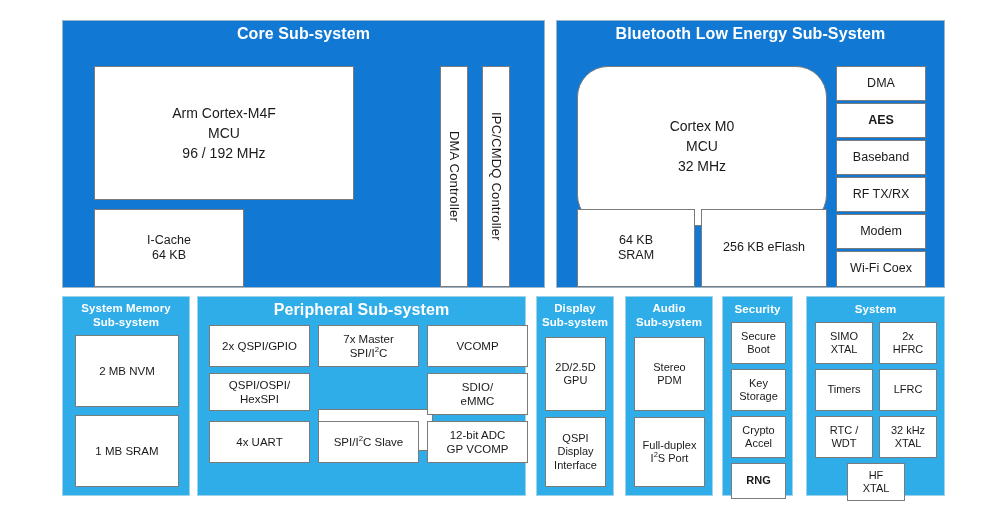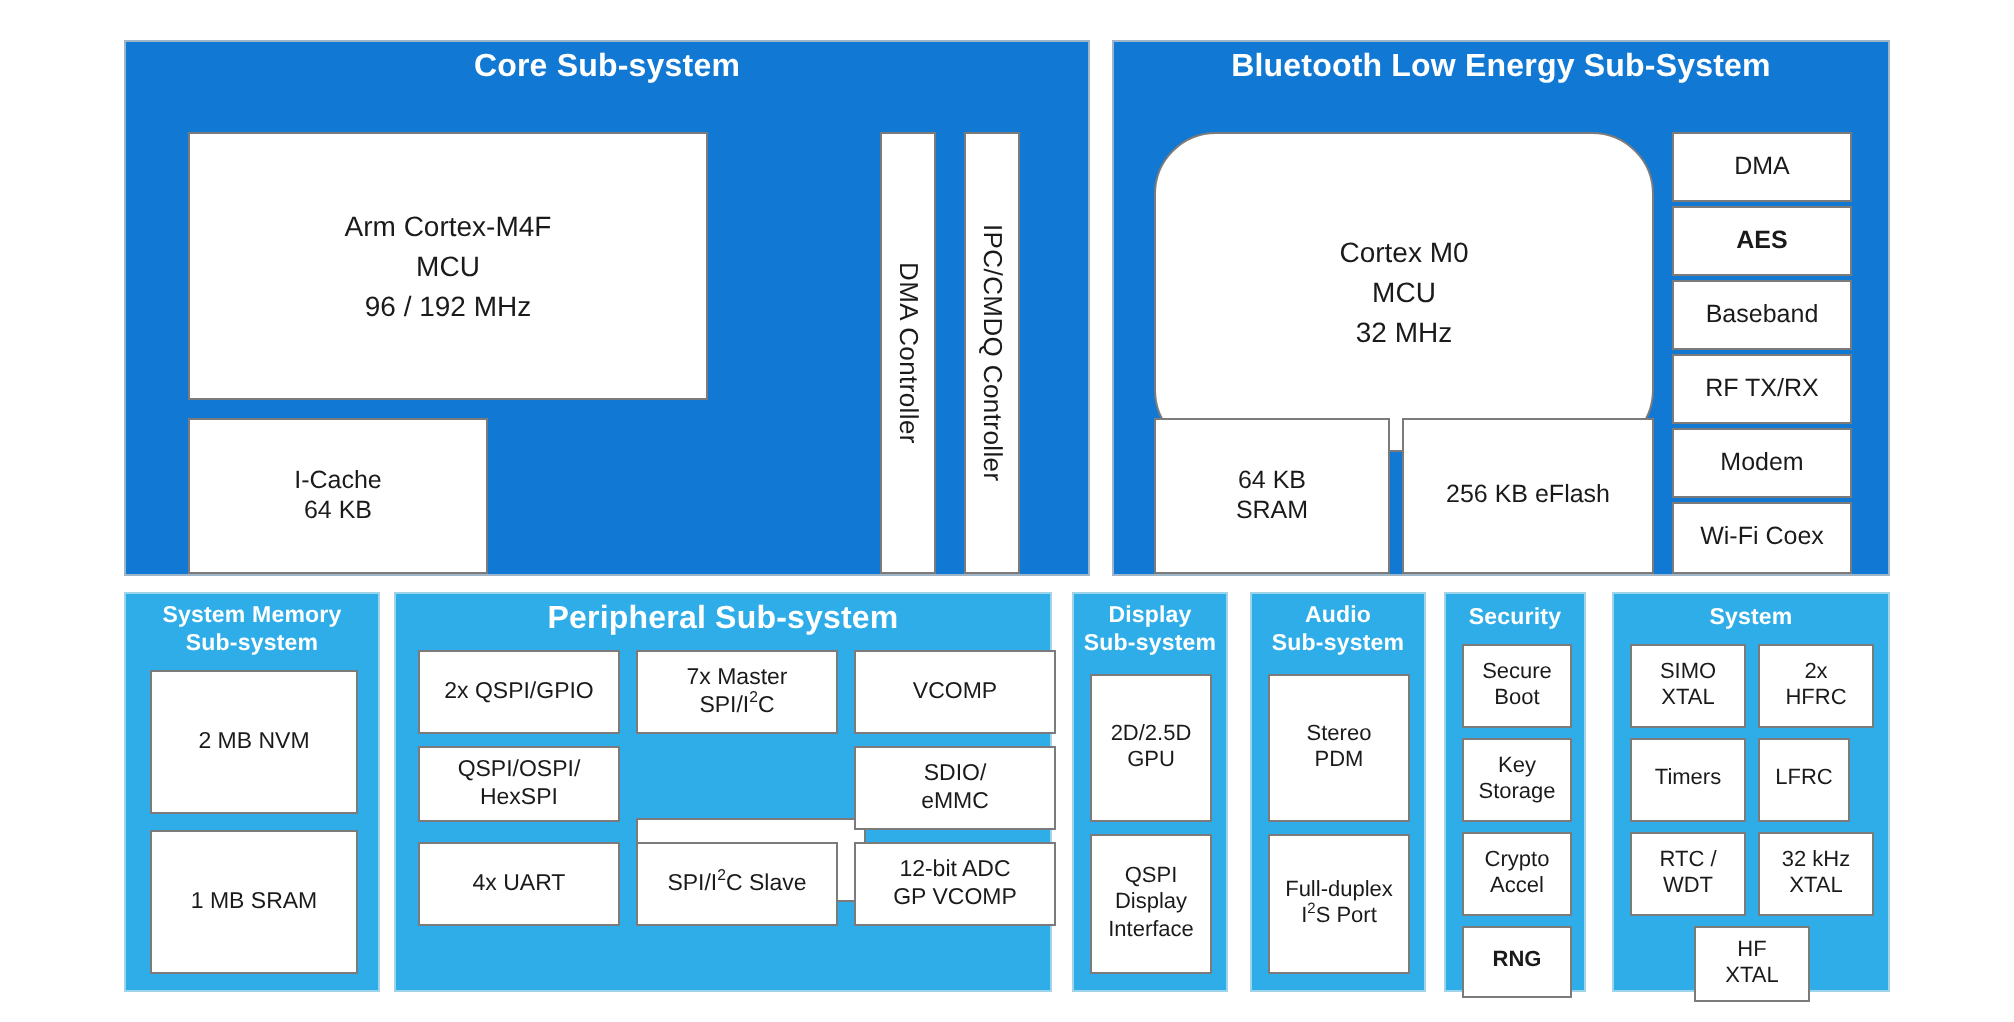--- a/index.html
+++ b/index.html
@@ -227,21 +227,21 @@
       </div>
     </div>
     <div class="blk xs" style="left:72px;top:25px;width:58px;height:42px;">
       <div>
         <div>2x</div>
         <div>HFRC</div>
       </div>
     </div>
 
     <div class="blk xs" style="left:8px;top:72px;width:58px;height:42px;">Timers</div>
-    <div class="blk xs" style="left:72px;top:72px;width:46px;height:42px;">LFRC</div>
+    <div class="blk xs" style="left:72px;top:72px;width:58px;height:42px;">LFRC</div>
 
     <div class="blk xs" style="left:8px;top:119px;width:58px;height:42px;">
       <div>
         <div>RTC /</div>
         <div>WDT</div>
       </div>
     </div>
     <div class="blk xs" style="left:72px;top:119px;width:58px;height:42px;">
       <div>
         <div>32 kHz</div>

